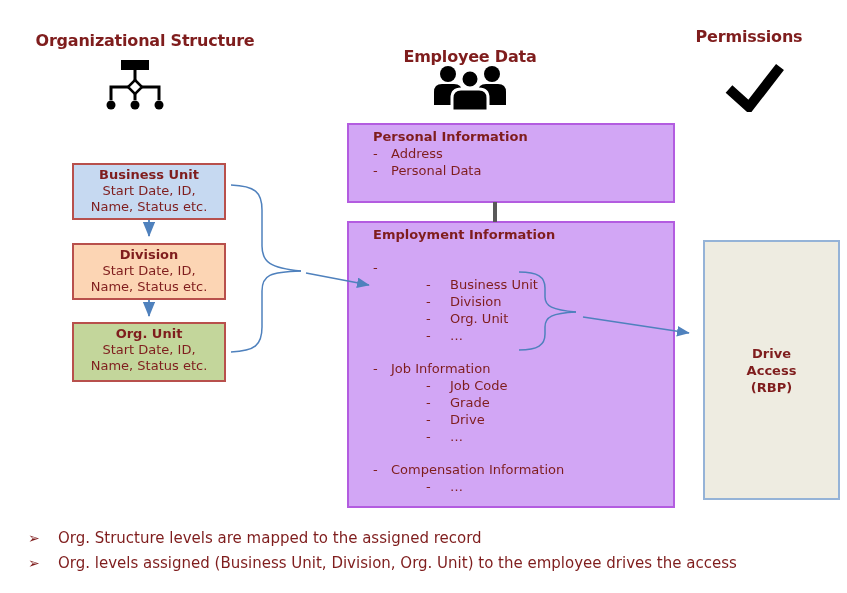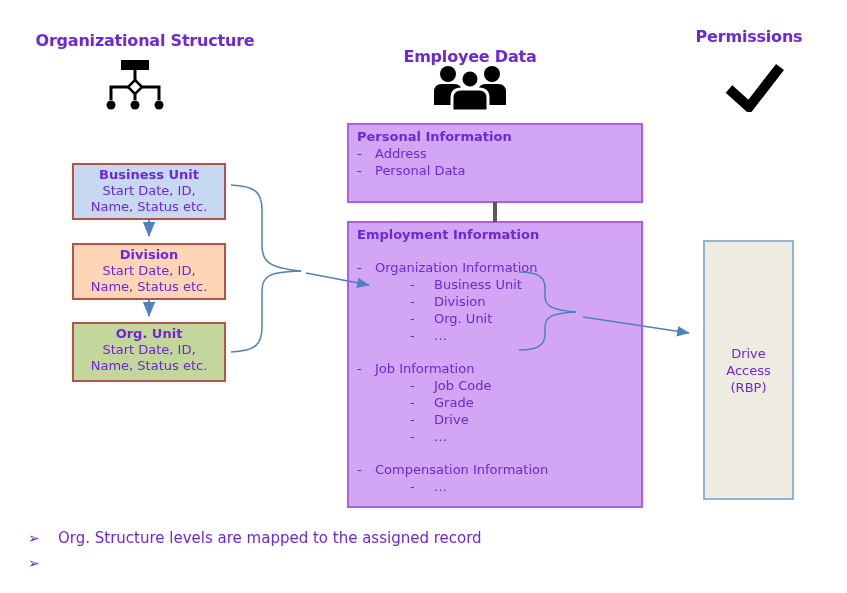--- a/index.html
+++ b/index.html
@@ -1,47 +1,47 @@
 <!DOCTYPE html>
 <html><head>
 <meta charset="utf-8">
 <style>
   html,body{margin:0;padding:0;background:#fff;}
   .canvas{
     position:relative;width:847px;height:593px;background:#ffffff;
-    font-family:"DejaVu Sans","Liberation Sans",sans-serif;color:#6d28d9;
+    font-family:"DejaVu Sans","Liberation Sans",sans-serif;color:#7f1d1d;
     overflow:hidden;
   }
   .col-title{
     position:absolute;width:250px;text-align:center;
     font-size:16px;font-weight:bold;letter-spacing:-0.2px;
   }
   .icon{position:absolute;}
   .org-box{
     position:absolute;left:72px;width:150px;border:2px solid;
     text-align:center;font-size:13px;line-height:16px;padding-top:2px;
   }
   .org-box .bx-title{font-weight:bold;}
   .panel{
     position:absolute;left:347px;width:276px;border:2px solid;
-    font-size:13px;line-height:17px;padding:3px 8px;overflow:hidden;
+    font-size:13px;line-height:17px;padding:3px 24px;overflow:hidden;
   }
   .panel .p-title{font-weight:bold;}
   .row{display:flex;}
   .row .dash::before{content:"-";}
   .lvl1 .dash{width:18px;text-align:left;flex:none;}
   .lvl2{padding-left:53px;}
   .lvl2 .dash{width:24px;text-align:left;flex:none;}
   .sec{margin-top:16px;}
   .sec:first-of-type{margin-top:0;}
   .drive-box{
     position:absolute;left:703px;top:240px;width:71px;height:256px;
-    border:2px solid;padding:0 8px;
+    border:2px solid;padding:0 31px;
     display:flex;align-items:center;justify-content:center;text-align:center;
-    font-size:13px;font-weight:normal;line-height:17px;
+    font-size:13px;font-weight:bold;line-height:17px;
   }
   .notes{position:absolute;left:28px;top:527px;width:800px;font-size:15px;}
   .note-row{display:flex;margin-bottom:3px;line-height:22px;}
   .note-bullet{width:30px;flex:none;font-size:14px;}
   svg.overlay{position:absolute;left:0;top:0;z-index:5;pointer-events:none;}
 </style>
 </head>
 <body>
 
 <div class="canvas">
@@ -103,21 +103,20 @@
         <span>Personal Data</span>
       </div>
   </div>
 
   <div class="panel" style="top: 221px; height: 277px; background: rgb(210, 166, 245); border-color: rgb(179, 92, 224);">
     <div class="p-title">Employment Information</div>
 
     <div class="sec">
       <div class="row lvl1">
           <span class="dash"></span>
-          <span>Organization Information</span>
         </div>
       <div class="row lvl2">
           <span class="dash"></span>
           <span>Business Unit</span>
         </div>
       <div class="row lvl2">
           <span class="dash"></span>
           <span>Division</span>
         </div>
       <div class="row lvl2">
@@ -192,16 +191,17 @@
     <line x1="495" y1="202" x2="495" y2="222" stroke="#595959" stroke-width="4" style="stroke: rgb(89, 89, 89);"></line>
   </svg>
 
   <div class="notes">
     <div class="note-row">
       <span class="note-bullet">➢</span>
       <span>Org. Structure levels are mapped to the assigned record</span>
     </div>
     <div class="note-row">
       <span class="note-bullet">➢</span>
+      <span>Org. levels assigned (Business Unit, Division, Org. Unit) to the employee drives the access</span>
     </div>
   </div>
 
 </div>
 
 </body></html>

